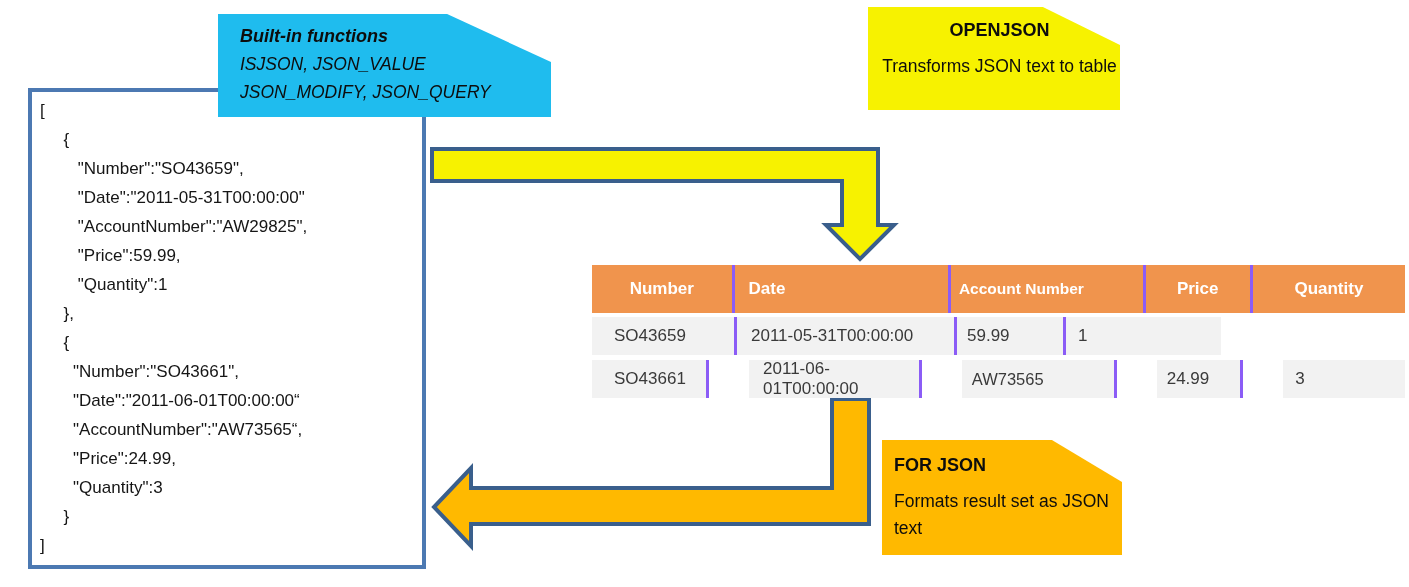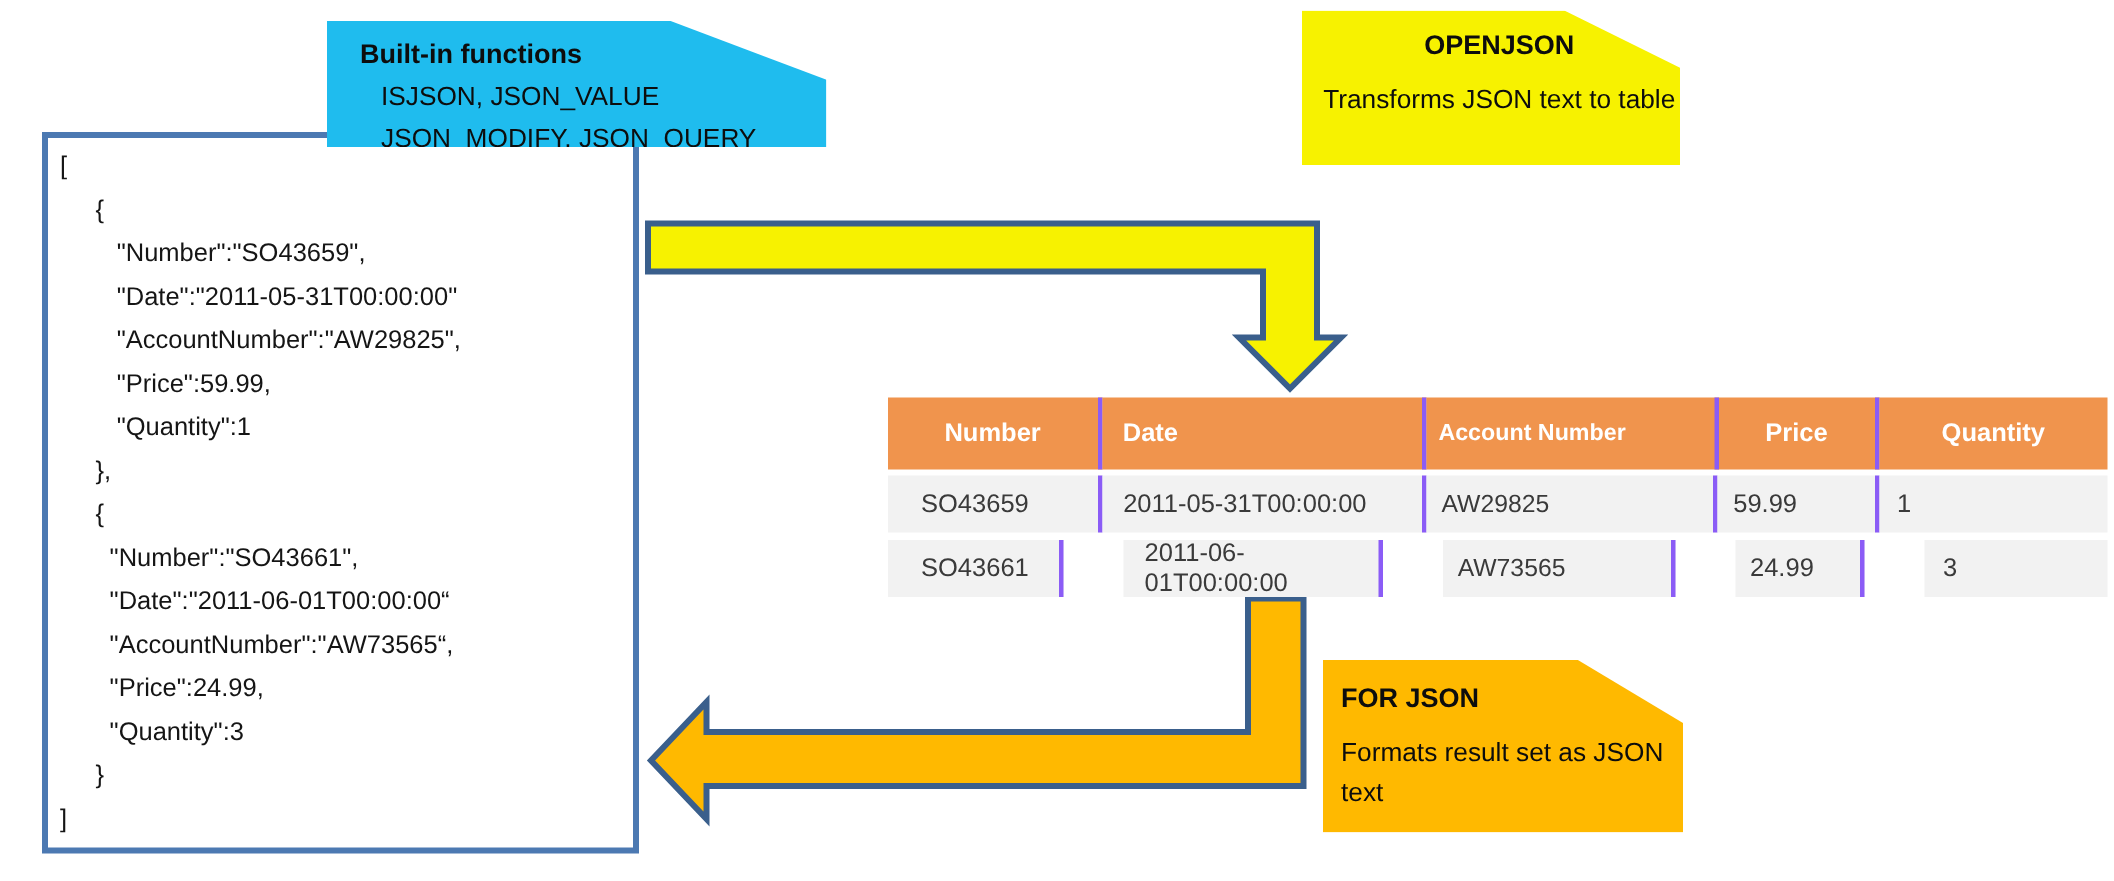--- a/index.html
+++ b/index.html
@@ -39,29 +39,30 @@
     pointer-events: none;
   }
 
   
   .callout {
     position: absolute;
     z-index: 3;
     color: #0d0d0d;
   }
   .callout .title { font-weight: bold; font-size: 18px; line-height: 28px; }
-  .callout .line  { font-size: 17.5px; line-height: 28px; margin-left: 14px; }
+  .callout .line  { font-size: 17.5px; line-height: 28px; }
   .callout .body  { font-size: 17.5px; line-height: 27px; margin-top: 9px; }
 
   .callout-builtin {
     left: 218px; top: 14px;
-    width: 333px; height: 84px;
+    width: 333px; height: 103px;
     background: #1fbcee;
     clip-path: polygon(0 0, 68.8% 0, 100% 46.6%, 100% 100%, 0 100%);
     padding: 8px 0 10px 22px;
+    font-style: italic;
   }
   .callout-openjson {
     left: 868px; top: 7px;
     width: 252px; height: 103px;
     background: #f7f200;
     clip-path: polygon(0 0, 69.4% 0, 100% 37%, 100% 100%, 0 100%);
     padding: 9px 0 0 11px;
   }
   .callout-forjson {
     left: 882px; top: 440px;
@@ -162,21 +163,20 @@
   <div class="tbl-row header">
     <div class="cell c0">Number</div>
     <div class="cell c1">Date</div>
     <div class="cell c2">Account Number</div>
     <div class="cell c3">Price</div>
     <div class="cell c4">Quantity</div>
   </div>
   <div class="tbl-row body">
     <div class="cell c0">SO43659</div>
     <div class="cell c1">2011-05-31T00:00:00</div>
-    <div class="cell c2">AW29825</div>
     <div class="cell c3">59.99</div>
     <div class="cell c4">1</div>
   </div>
   <div class="tbl-row body second">
     <div class="cell c0">SO43661</div>
     <div class="cell c1">2011-06-01T00:00:00</div>
     <div class="cell c2">AW73565</div>
     <div class="cell c3">24.99</div>
     <div class="cell c4">3</div>
   </div>

